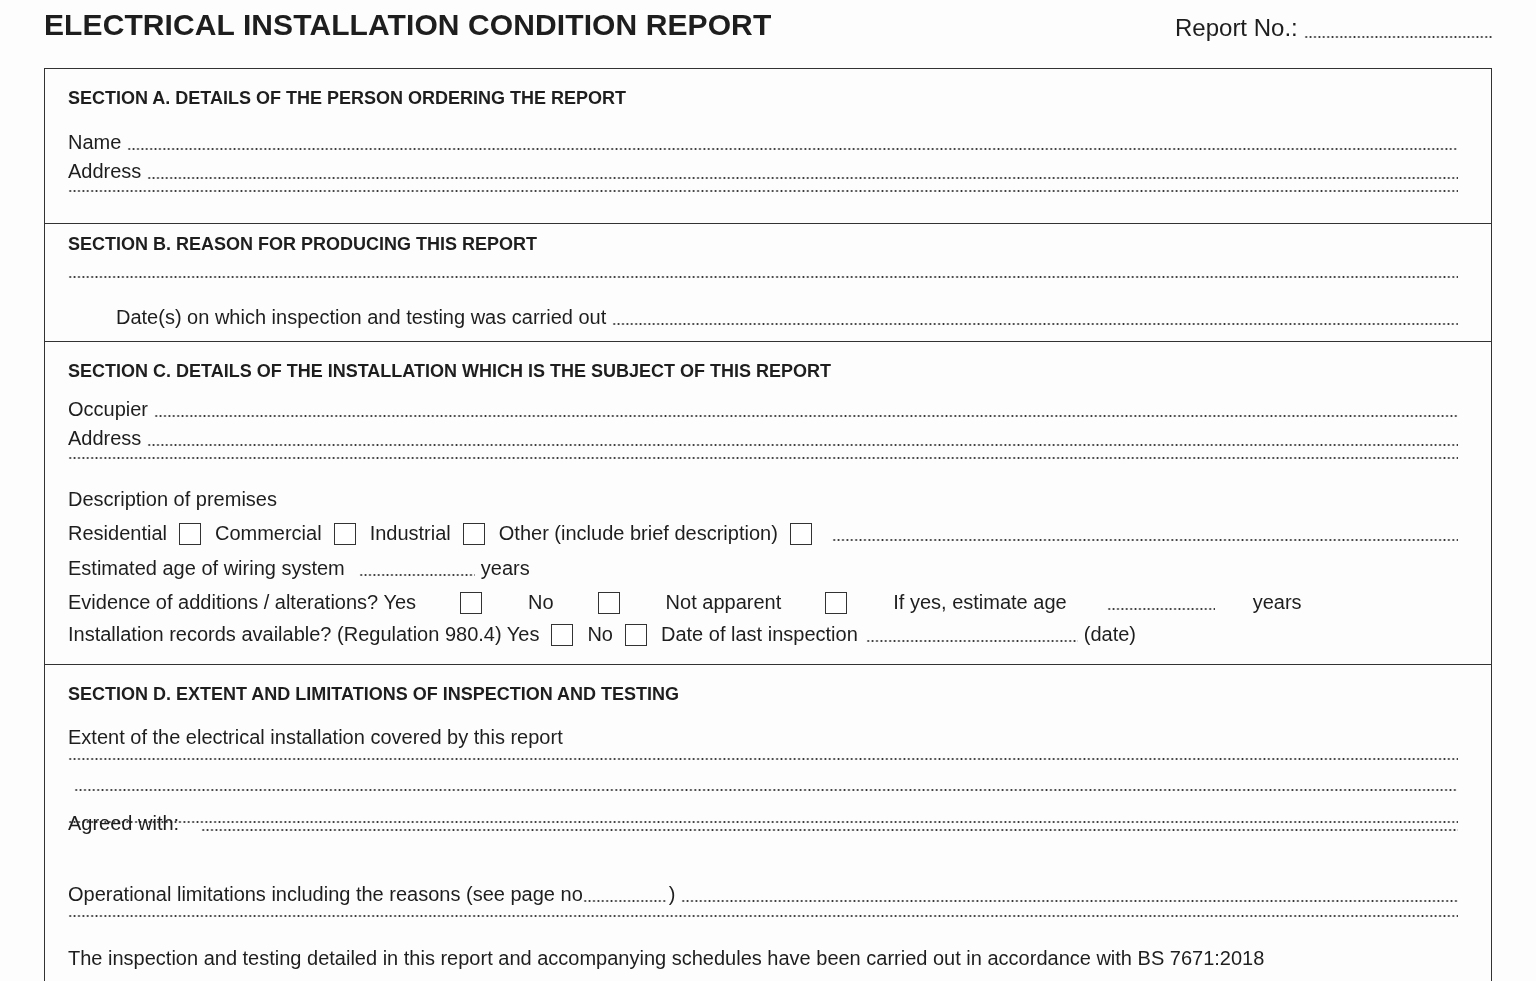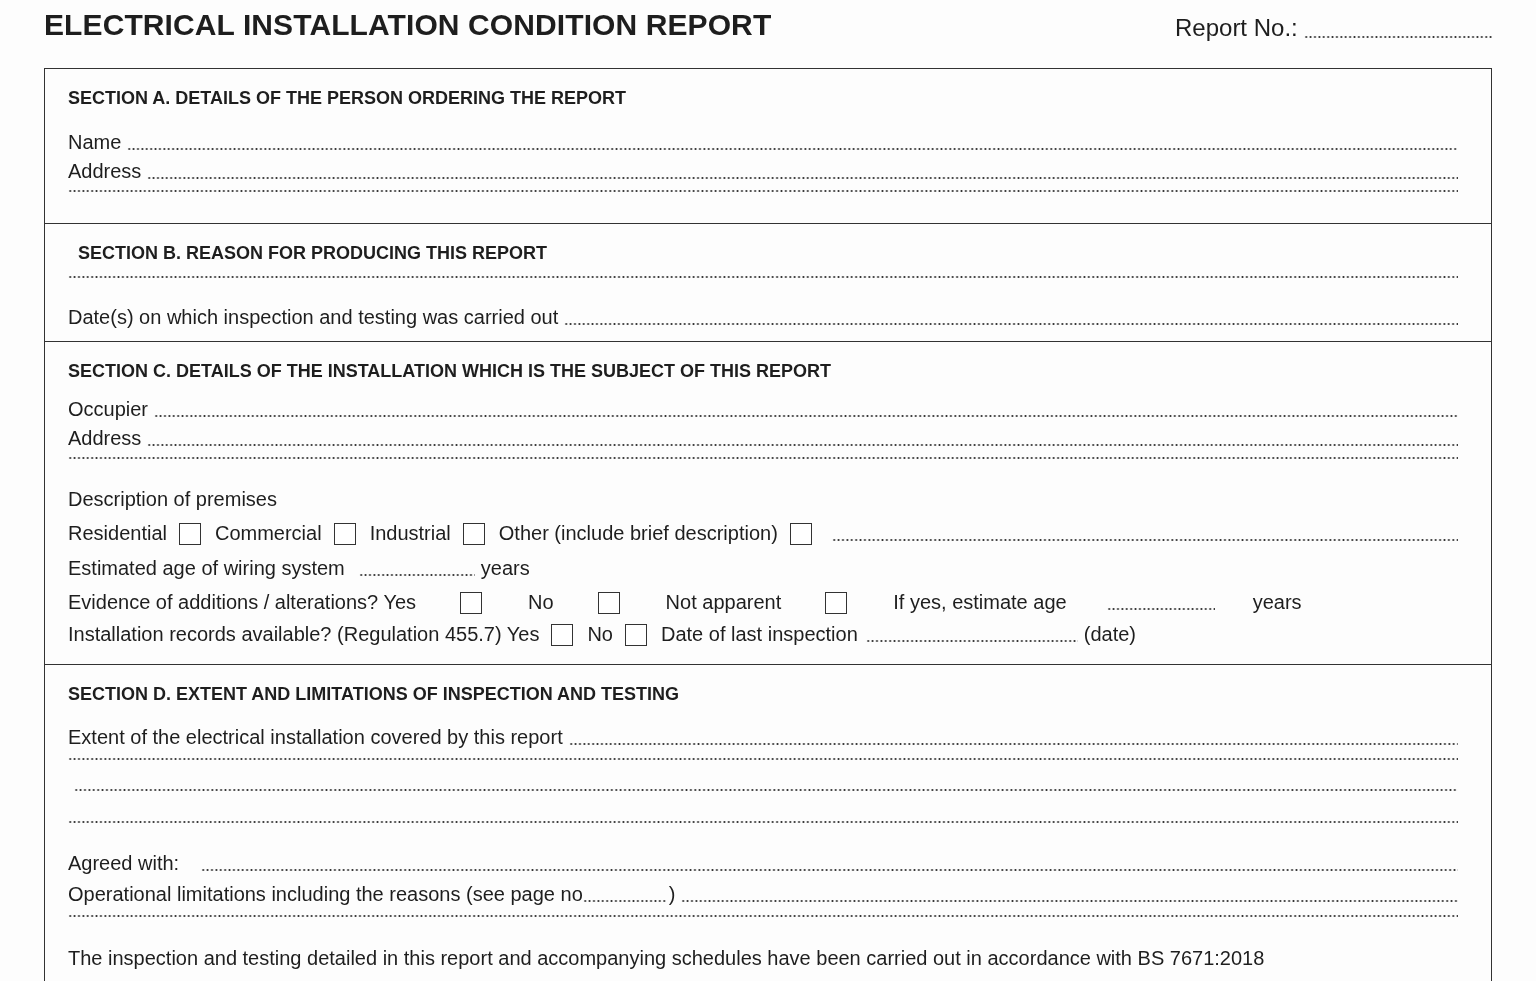--- a/index.html
+++ b/index.html
@@ -67,25 +67,25 @@
 </div>
 <div class="row" style="top:160px;">
   <span>Address</span>
   <span class="dots"></span>
 </div>
 <div class="row" style="top:190px;">
   <span class="dots" style="margin-left:0"></span>
 </div>
 <div class="divider" style="top:223px;"></div>
 
-<div class="heading" style="top:243px;margin-left:10px;">SECTION B. REASON FOR PRODUCING THIS REPORT</div>
+<div class="heading" style="top:234px;">SECTION B. REASON FOR PRODUCING THIS REPORT</div>
 <div class="row" style="top:276px;">
   <span class="dots" style="margin-left:0"></span>
 </div>
-<div class="row" style="top:306px;">
+<div class="row" style="top:306px;margin-left:48px;">
   <span>Date(s) on which inspection and testing was carried out</span>
   <span class="dots"></span>
 </div>
 <div class="divider" style="top:341px;"></div>
 
 <div class="heading" style="top:361px;">SECTION C. DETAILS OF THE INSTALLATION WHICH IS THE SUBJECT OF THIS REPORT</div>
 <div class="row" style="top:398px;">
   <span>Occupier</span>
   <span class="dots"></span>
 </div>
@@ -120,45 +120,45 @@
   <span class="box"></span>
   <span>No</span>
   <span class="box"></span>
   <span>Not apparent</span>
   <span class="box"></span>
   <span>If yes, estimate age</span>
   <span class="dots fixed" style="width:108px;margin-left:8px;margin-right:6px;"></span>
   <span>years</span>
 </div>
 <div class="row" style="top:623px;">
-  <span>Installation records available? (Regulation 455.7) Yes</span>
+  <span>Installation records available? (Regulation 980.4) Yes</span>
   <span class="box"></span>
   <span>No</span>
   <span class="box"></span>
   <span>Date of last inspection</span>
   <span class="dots fixed" style="width:212px;margin-left:8px;margin-right:6px;"></span>
   <span>(date)</span>
 </div>
 <div class="divider" style="top:664px;"></div>
 
 <div class="heading" style="top:684px;text-align:center;">SECTION D. EXTENT AND LIMITATIONS OF INSPECTION AND TESTING</div>
-<div class="row" style="top:726px;">
+<div class="row" style="top:726px;flex-direction:column;">
   <span>Extent of the electrical installation covered by this report</span>
   <span class="dots"></span>
 </div>
 <div class="row" style="top:758px;">
   <span class="dots" style="margin-left:0"></span>
 </div>
 <div class="row" style="top:789px;">
   <span class="dots"></span>
 </div>
 <div class="row" style="top:821px;">
   <span class="dots" style="margin-left:0"></span>
 </div>
-<div class="row" style="top:852px;gap:16px;">
+<div class="row" style="top:812px;gap:16px;">
   <span>Agreed with:</span>
   <span class="dots"></span>
 </div>
 <div class="row" style="top:883px;">
   <span>Operational limitations including the reasons (see page no</span>
   <span class="dots fixed" style="width:84px;margin-left:0;margin-right:2px;"></span>
   <span>)</span>
   <span class="dots"></span>
 </div>
 <div class="row" style="top:915px;">

